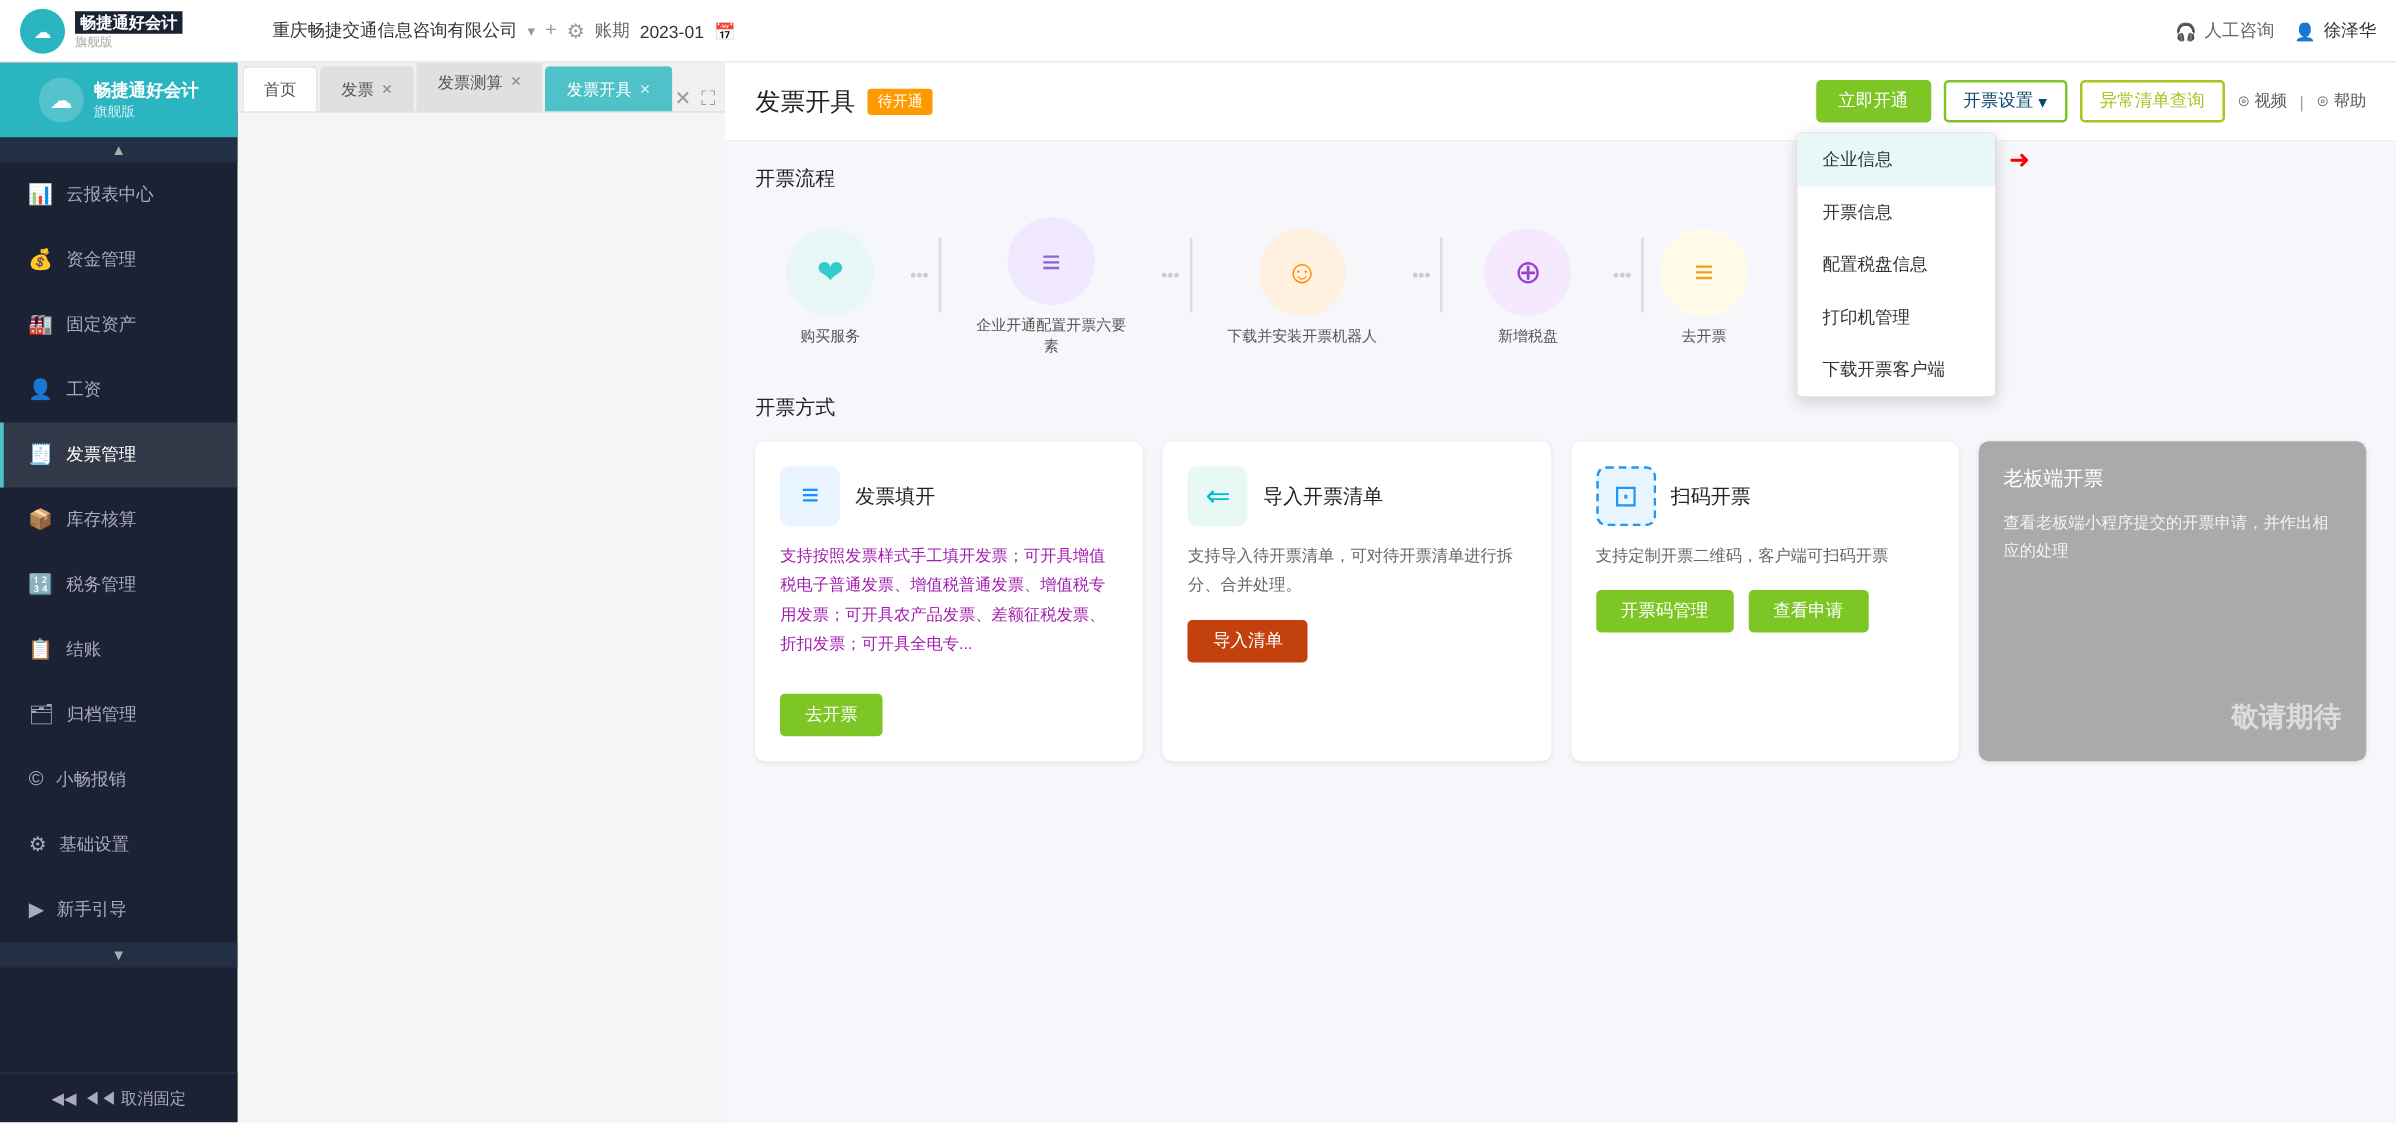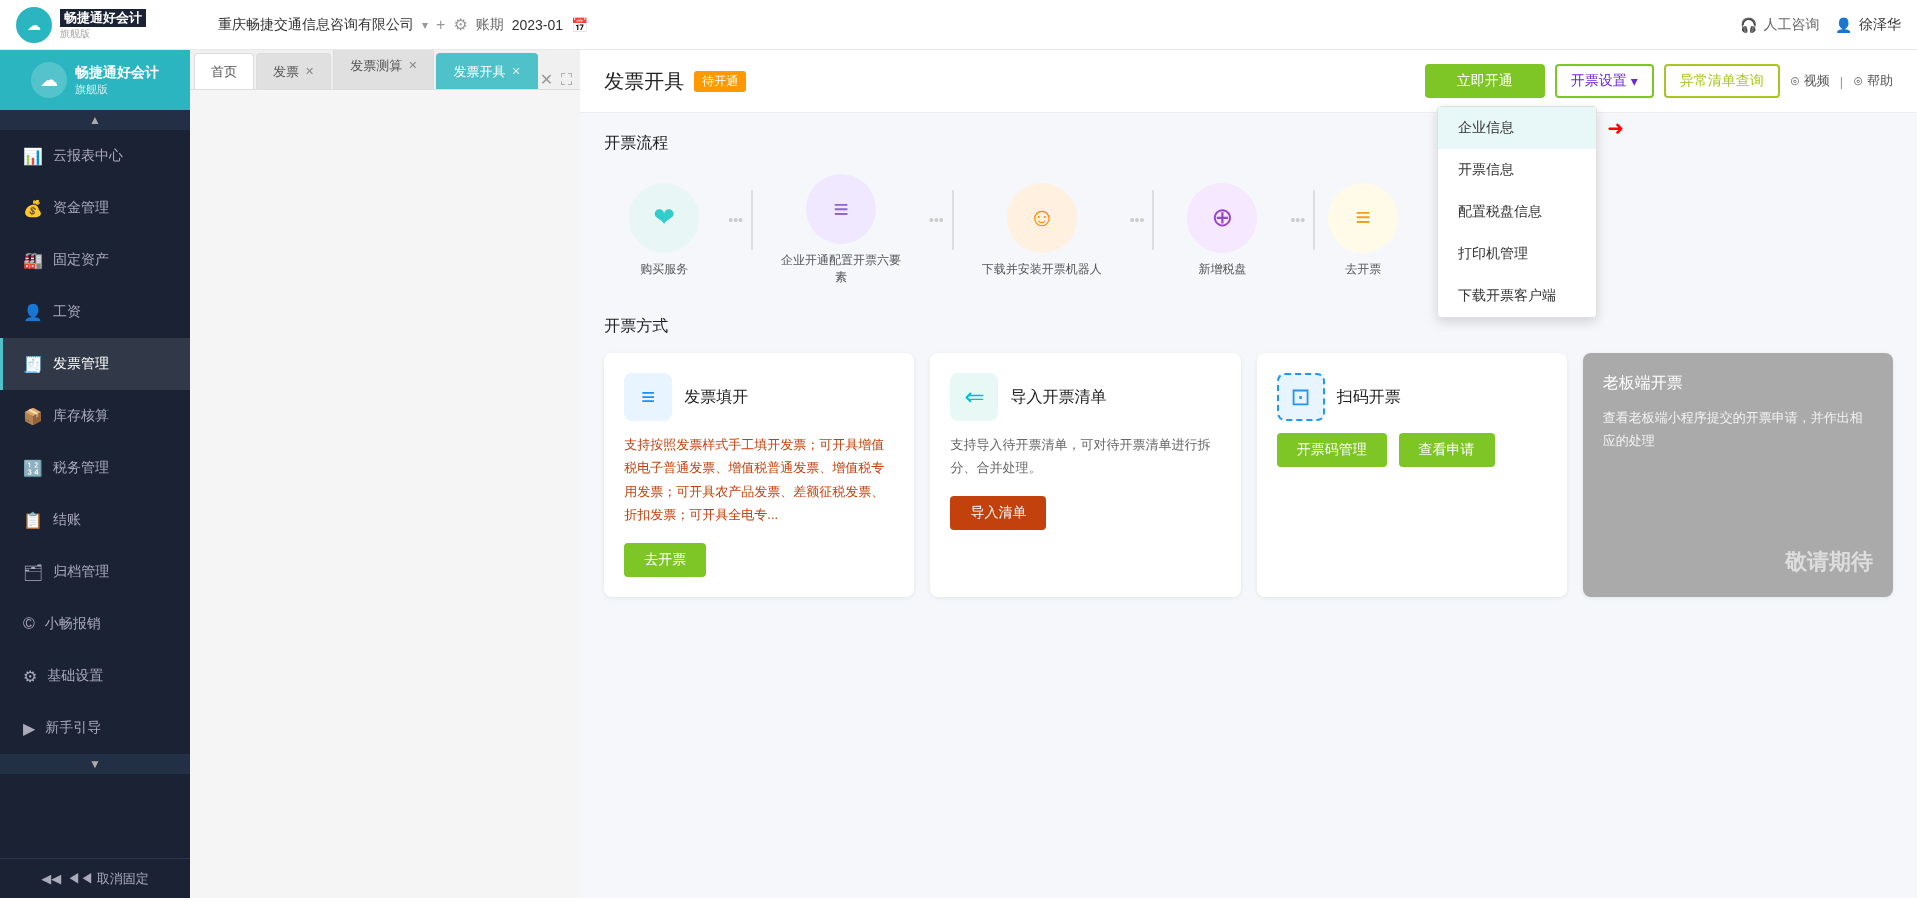--- a/index.html
+++ b/index.html
@@ -135,23 +135,23 @@
     </div>
 
     <div style="flex:1;overflow-y:auto;background:#f5f7fa;position:relative;">
 
       <div style="background:#fff;padding:14px 24px;display:flex;align-items:center;justify-content:space-between;border-bottom:1px solid #eee;">
         <div style="display:flex;align-items:center;gap:10px;">
           <span style="font-size:20px;color:#222;font-weight:500;">发票开具</span>
           <span style="background:#f90;color:#fff;font-size:12px;padding:2px 8px;border-radius:3px;">待开通</span>
         </div>
         <div style="display:flex;align-items:center;gap:10px;">
-          <button style="background:#7ec526;color:#fff;border:none;padding:8px 32px;border-radius:4px;cursor:pointer;font-size:14px;">立即开通</button>
+          <button style="background:#7ec526;color:#fff;border:none;padding:8px 18px;border-radius:4px;cursor:pointer;font-size:14px;">立即开通</button>
           <div style="position:relative;">
-            <button style="background:#fff;color:#6d28d9;border:2px solid #7ec526;padding:6px 14px;border-radius:4px;cursor:pointer;font-size:14px;display:flex;align-items:center;gap:4px;">
+            <button style="background:#fff;color:#0c4a6e;border:2px solid #7ec526;padding:6px 14px;border-radius:4px;cursor:pointer;font-size:14px;display:flex;align-items:center;gap:4px;">
               <span>开票设置</span>
               <span>▾</span>
             </button>
           </div>
           <button style="background:#fff;color:#aac520;border:2px solid #aac520;padding:6px 14px;border-radius:4px;cursor:pointer;font-size:14px;">异常清单查询</button>
           <span style="color:#555;font-size:13px;cursor:pointer;">⊙ 视频</span>
           <span style="color:#999;font-size:13px;">|</span>
           <span style="color:#555;font-size:13px;cursor:pointer;">⊙ 帮助</span>
         </div>
       </div>
@@ -233,38 +233,39 @@
 
       <div style="padding:0 24px 24px;">
         <div style="font-size:16px;color:#222;font-weight:500;margin-bottom:16px;">开票方式</div>
         <div style="display:flex;gap:16px;">
 
           <div style="background:#fff;border-radius:8px;padding:20px;flex:1;box-shadow:0 1px 4px rgba(0,0,0,0.08);min-height:220px;">
             <div style="display:flex;align-items:center;gap:12px;margin-bottom:12px;">
               <div style="width:48px;height:48px;border-radius:8px;background:#e8f4ff;display:flex;align-items:center;justify-content:center;font-size:24px;color:#1890ff;">≡</div>
               <span style="font-size:16px;font-weight:500;color:#222;">发票填开</span>
             </div>
-            <div style="font-size:13px;color:#c2410c;line-height:1.8;margin-bottom:16px;">支持按照发票样式手工填开发票；可开具增值税电子普通发票、增值税普通发票、增值税专用发票；可开具农产品发票、差额征税发票、折扣发票；可开具全电专...</div>
+            <div style="font-size:13px;color:#a21caf;line-height:1.8;margin-bottom:28px;">支持按照发票样式手工填开发票；可开具增值税电子普通发票、增值税普通发票、增值税专用发票；可开具农产品发票、差额征税发票、折扣发票；可开具全电专...</div>
             <button style="background:#7ec526;color:#fff;border:none;padding:8px 20px;border-radius:4px;cursor:pointer;font-size:14px;">去开票</button>
           </div>
 
           <div style="background:#fff;border-radius:8px;padding:20px;flex:1;box-shadow:0 1px 4px rgba(0,0,0,0.08);min-height:220px;">
             <div style="display:flex;align-items:center;gap:12px;margin-bottom:12px;">
               <div style="width:48px;height:48px;border-radius:8px;background:#e8f9f5;display:flex;align-items:center;justify-content:center;font-size:24px;color:#00bcd4;">⇐</div>
               <span style="font-size:16px;font-weight:500;color:#222;">导入开票清单</span>
             </div>
             <div style="font-size:13px;color:#666;line-height:1.8;margin-bottom:16px;">支持导入待开票清单，可对待开票清单进行拆分、合并处理。</div>
             <button style="background:#c2410c;color:#fff;border:none;padding:8px 20px;border-radius:4px;cursor:pointer;font-size:14px;text-align:right;">导入清单</button>
           </div>
 
           <div style="background:#fff;border-radius:8px;padding:20px;flex:1;box-shadow:0 1px 4px rgba(0,0,0,0.08);min-height:220px;">
             <div style="display:flex;align-items:center;gap:12px;margin-bottom:12px;">
               <div style="width:48px;height:48px;border-radius:8px;background:#e8f5ff;display:flex;align-items:center;justify-content:center;font-size:24px;color:#2196f3;border:2px dashed #2196f3;">⊡</div>
               <span style="font-size:16px;font-weight:500;color:#222;">扫码开票</span>
             </div>
+            <div style="font-size:13px;color:#666;line-height:1.8;margin-bottom:16px;">支持定制开票二维码，客户端可扫码开票</div>
             <button style="background:#7ec526;color:#fff;border:none;padding:8px 20px;border-radius:4px;cursor:pointer;font-size:14px;margin-right:8px;">开票码管理</button>
             <button style="background:#7ec526;color:#fff;border:none;padding:8px 20px;border-radius:4px;cursor:pointer;font-size:14px;">查看申请</button>
           </div>
 
           <div style="background:#aaa;border-radius:8px;padding:20px;flex:1;box-shadow:0 1px 4px rgba(0,0,0,0.08);min-height:220px;position:relative;overflow:hidden;">
             <div style="font-size:16px;font-weight:500;color:#fff;margin-bottom:12px;">老板端开票</div>
             <div style="font-size:13px;color:rgba(255,255,255,0.85);line-height:1.8;">查看老板端小程序提交的开票申请，并作出相应的处理</div>
             <div style="position:absolute;bottom:20px;right:20px;font-size:22px;font-weight:bold;color:rgba(255,255,255,0.6);">敬请期待</div>
           </div>
 

